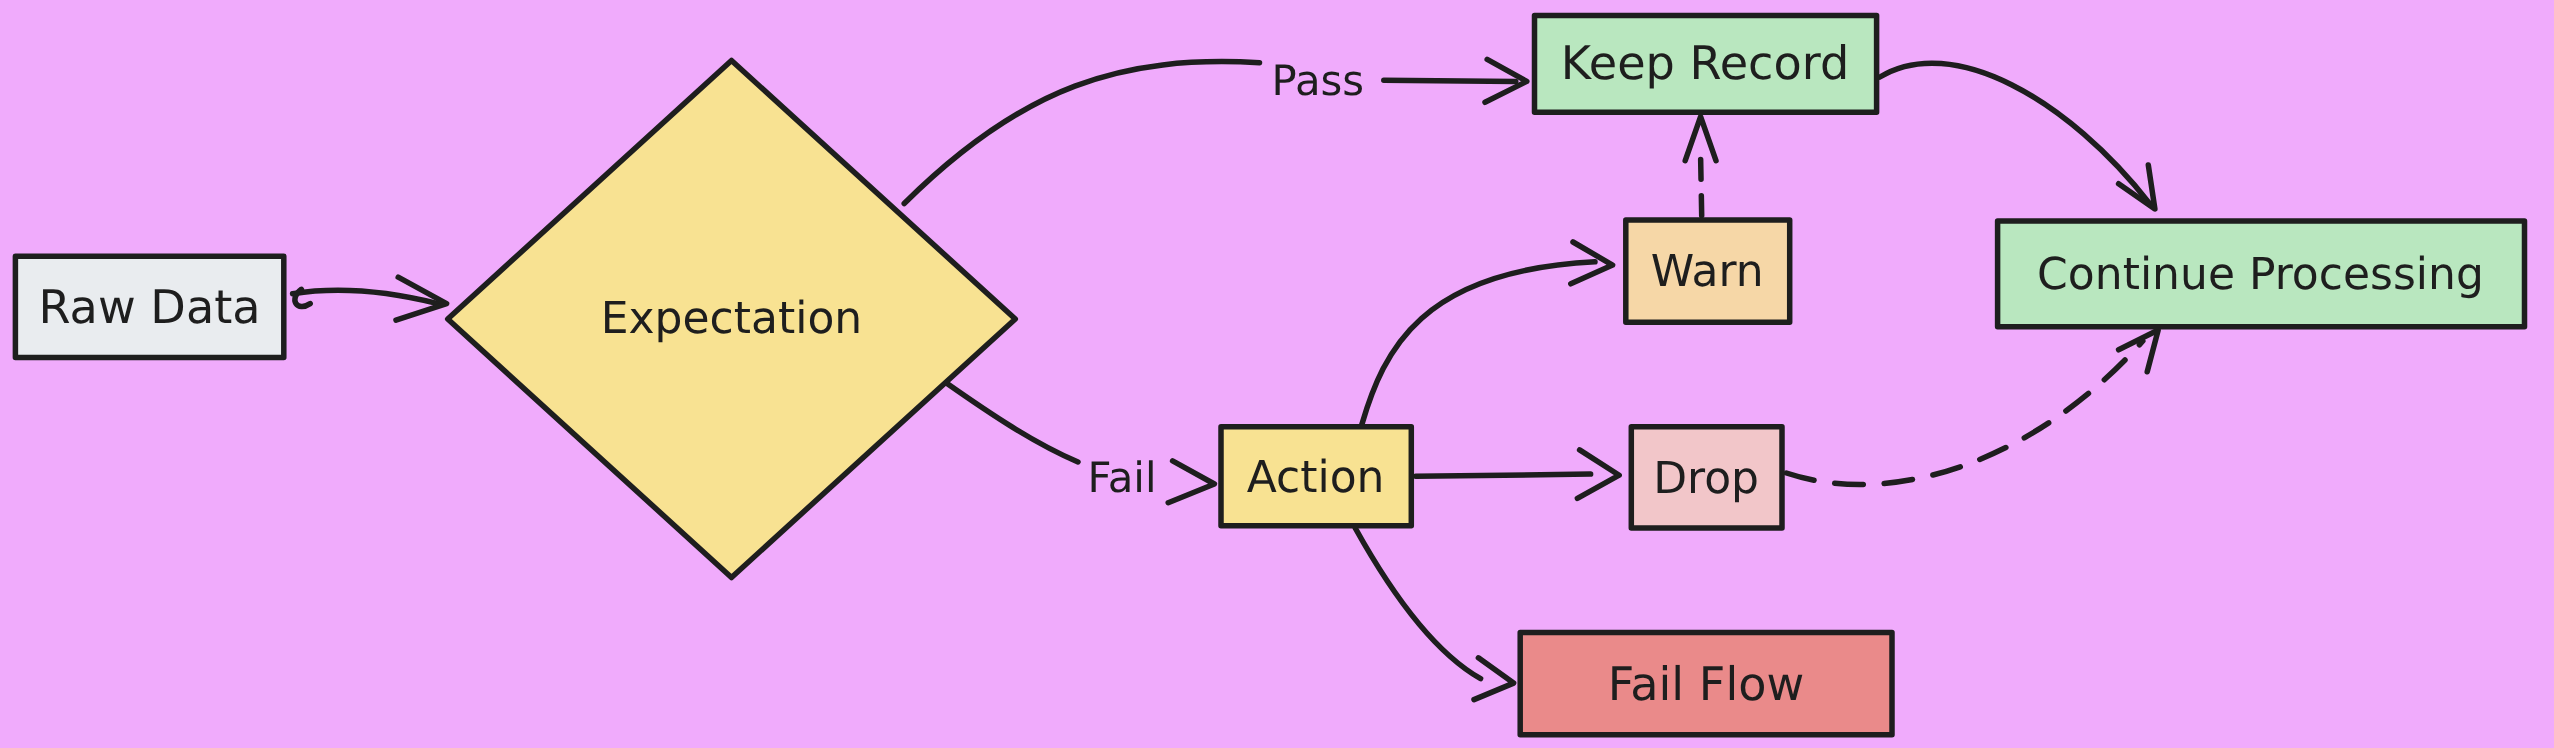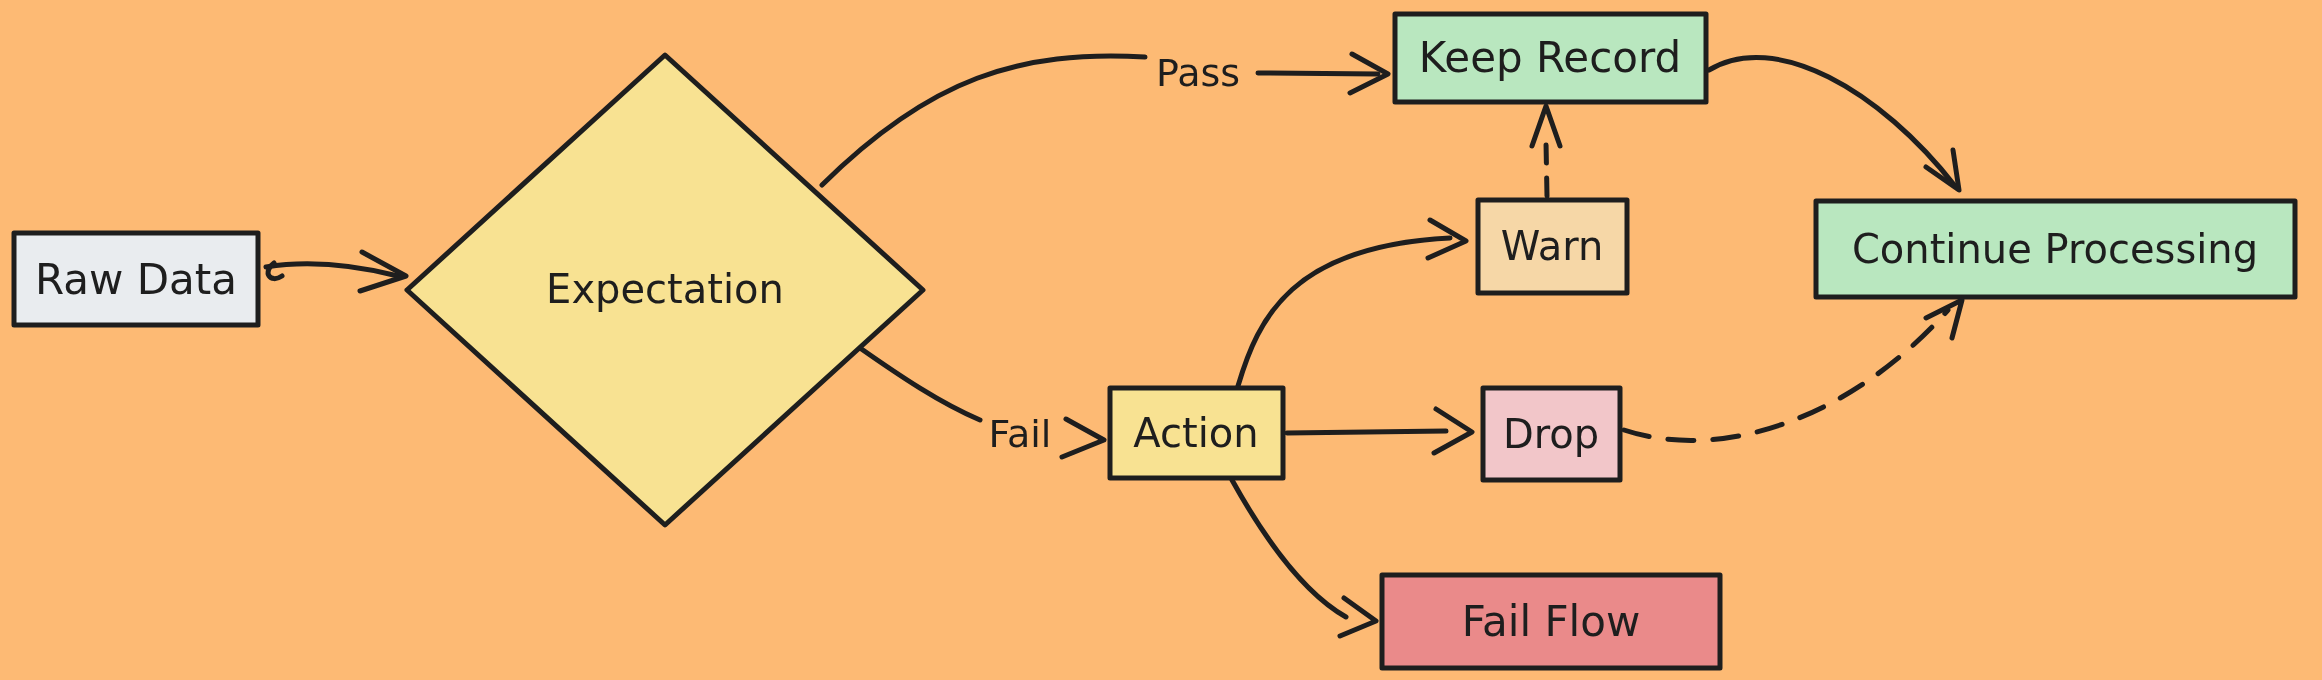--- a/index.html
+++ b/index.html
@@ -4,21 +4,21 @@
 <style>
   html, body {
     margin: 0;
     padding: 0;
     background: #ffffff;
   }
   .canvas-wrap {
     position: relative;
     width: 2322px;
     height: 680px;
-    background: #fdba74;
+    background: #f0abfc;
     overflow: hidden;
   }
   svg { display: block; }
   .node-shape {
     stroke: #1e1e1e;
     stroke-width: 5;
     stroke-linejoin: round;
   }
   .node-label {
     font-family: "DejaVu Sans", sans-serif;

